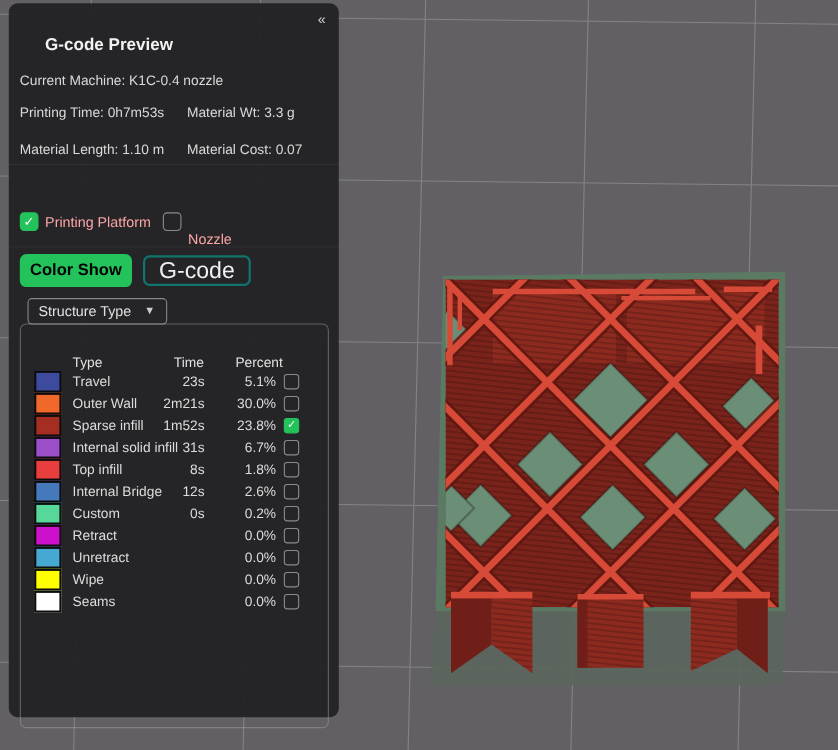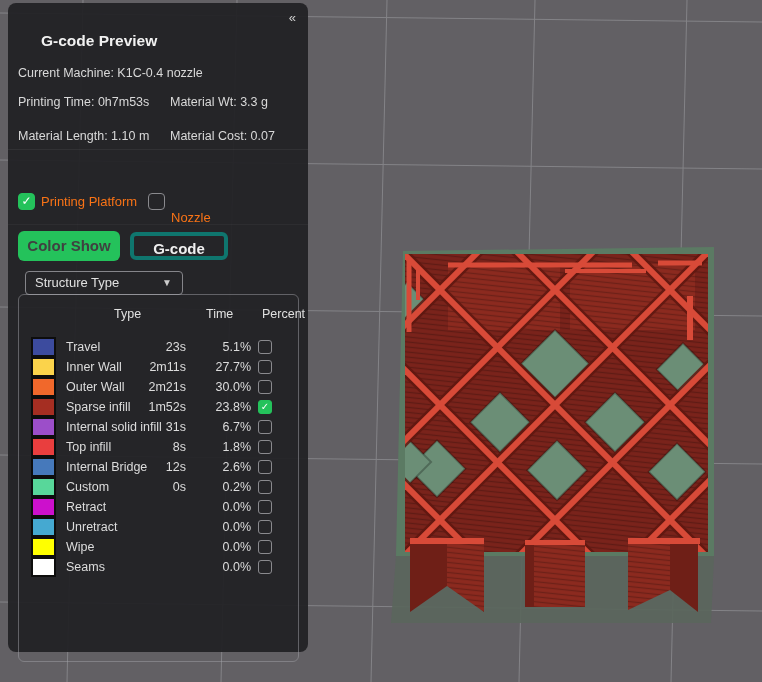--- a/index.html
+++ b/index.html
@@ -21,45 +21,45 @@
   .p-title{position:absolute;left:10px;top:29px;font-size:15.5px;font-weight:bold;color:#f2f2f2;margin-left:23px;}
   .p-machine{position:absolute;left:10px;top:63px;font-size:12.5px;color:#d9d9d9;text-align:center;}
   .stat-row{position:absolute;left:10px;width:284px;font-size:12.5px;color:#d9d9d9;}
   .stat-row .c2{position:absolute;left:152px;top:0;}
   .divider{position:absolute;left:0;width:100%;height:1px;background:rgba(255,255,255,.06);}
   .p-sub{position:absolute;left:10px;top:154px;font-size:15.5px;font-weight:bold;color:#f2f2f2;}
   
   .chk{position:absolute;width:17px;height:17px;border-radius:4px;border:1px solid #8a8a8e;box-sizing:border-box;
        text-align:center;line-height:15px;font-size:12px;color:#fff;cursor:pointer;}
   .chk.checked{background:var(--accent-green,#24c25b);border-color:var(--accent-green,#24c25b);}
-  .chk-label{position:absolute;font-size:13px;color:#f97316;}
+  .chk-label{position:absolute;font-size:13px;color:#fca5a5;}
   
   .btn-green{
     position:absolute;left:10px;top:228px;width:102px;height:30px;border-radius:6px;
-    background:var(--accent-green,#24c25b);color:#404040;font-weight:bold;font-size:15px;
+    background:var(--accent-green,#24c25b);color:#000000;font-weight:bold;font-size:15px;
     text-align:center;line-height:30px;cursor:pointer;
   }
   .btn-ghost{
     position:absolute;left:122px;top:229px;width:98px;height:28px;border-radius:6px;box-sizing:border-box;
-    border:4px solid #0f766e;color:#f0f0f0;font-weight:bold;font-size:15px;
+    border:2px solid #0f766e;color:#f0f0f0;font-weight:normal;font-size:21px;
     text-align:center;line-height:26px;cursor:pointer;background:transparent;
   }
   
   .dropdown{
-    position:absolute;left:17px;top:268px;width:158px;height:24px;box-sizing:border-box;
+    position:absolute;left:17px;top:268px;width:127px;height:24px;box-sizing:border-box;
     border:1px solid #85858a;border-radius:4px;font-size:13px;color:#e0e0e0;
     line-height:22px;padding-left:9px;cursor:pointer;
   }
   .dropdown .arrow{position:absolute;right:10px;top:0;font-size:10px;color:#cccccc;}
   
   .subpanel{
     position:absolute;left:18px;top:294px;width:281px;height:368px;box-sizing:border-box;
     border:1px solid rgba(160,160,165,.5);border-radius:6px;color:#dcdcdc;font-size:12.5px;
   }
-  .thead span{position:absolute;top:12px;color:#e0e0e0;margin-left:48px;}
+  .thead span{position:absolute;top:28px;color:#e0e0e0;}
   .th-type{left:47px;}
   .th-time{left:139px;}
   .th-pct{left:195px;}
   .trows{position:absolute;left:0;top:42px;width:100%;}
   .trow{position:relative;height:20px;}
   .swatch{position:absolute;left:12px;top:0;width:25px;height:20px;box-sizing:border-box;
           border:2px solid #0d0d0d;}
   .tname{position:absolute;left:47px;top:0;line-height:20px;white-space:nowrap;}
   .ttime{position:absolute;left:90px;top:0;width:77px;line-height:20px;text-align:right;}
   .tpct{position:absolute;left:175px;top:0;width:57px;line-height:20px;text-align:right;}
@@ -215,27 +215,20 @@
   </div>
   <div class="trows" id="type-rows">
       <div class="trow">
         <span class="swatch" style="background: rgb(60, 75, 158);"></span>
         <span class="tname">Travel</span>
         <span class="ttime">23s</span>
         <span class="tpct">5.1%</span>
         <span class="cbx"></span>
       </div>
       <div class="trow">
-        <span class="swatch" style="background: rgb(251, 211, 75);"></span>
-        <span class="tname">Inner Wall</span>
-        <span class="ttime">2m11s</span>
-        <span class="tpct">27.7%</span>
-        <span class="cbx"></span>
-      </div>
-      <div class="trow">
         <span class="swatch" style="background: rgb(241, 104, 43);"></span>
         <span class="tname">Outer Wall</span>
         <span class="ttime">2m21s</span>
         <span class="tpct">30.0%</span>
         <span class="cbx"></span>
       </div>
       <div class="trow">
         <span class="swatch" style="background: rgb(165, 46, 34);"></span>
         <span class="tname">Sparse infill</span>
         <span class="ttime">1m52s</span>

